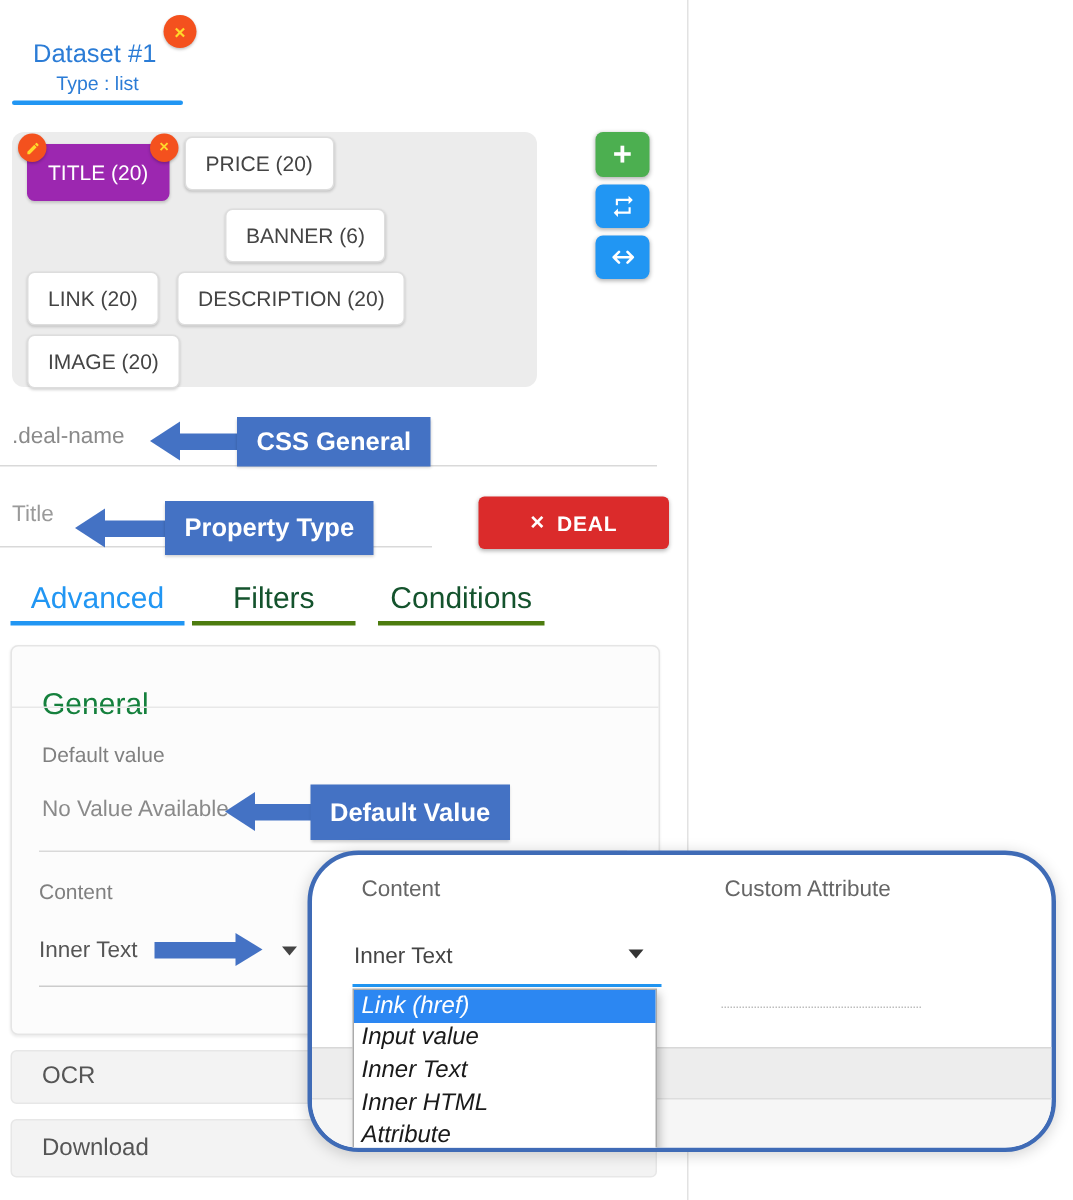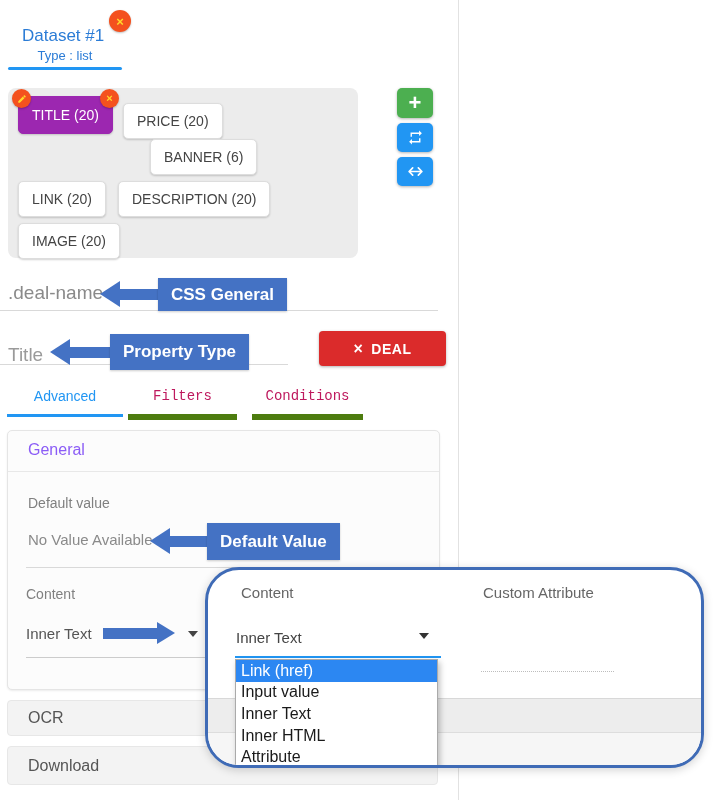--- a/index.html
+++ b/index.html
@@ -34,68 +34,68 @@
   .mini-badge.tr{right:-7px;top:-8px;}
 
   
   .act-btn{left:397px;width:36px;border:none;border-radius:5px;display:flex;align-items:center;
            justify-content:center;color:#fff;box-shadow:0 1px 3px rgba(0,0,0,.3);cursor:pointer;padding:0;}
   .btn-add{top:88px;height:30px;background:var(--green);font-size:22px;font-weight:700;line-height:1;}
   .btn-repeat{top:123px;height:29px;background:var(--accent);}
   .btn-harrow{top:157px;height:29px;background:var(--accent);}
 
   
-  .mat-text{font-size:19px;color:#8a8a8a;}
+  .mat-text{font-size:15px;color:#8a8a8a;}
   .underline{height:1px;background:#d9d9d9;}
 
   
   .ann-box{background:var(--ann);color:#fff;font-weight:700;font-size:17px;
            display:flex;align-items:center;padding:0 13px;box-shadow:0 1px 2px rgba(0,0,0,.2);white-space:nowrap;}
   .tri-left{width:0;height:0;border-top:13px solid transparent;border-bottom:13px solid transparent;
             border-right:20px solid var(--ann);}
   .tri-right{width:0;height:0;border-top:11px solid transparent;border-bottom:11px solid transparent;
              border-left:18px solid var(--ann);}
   .shaft{background:var(--ann);}
 
   
   .clear-btn{left:319px;top:331px;width:127px;height:35px;background:var(--red);border:none;border-radius:4px;
              color:#fff;font-weight:700;font-size:14px;letter-spacing:.5px;display:flex;align-items:center;
              justify-content:center;gap:8px;box-shadow:0 1px 3px rgba(0,0,0,.3);cursor:pointer;
              font-family:"Liberation Sans",sans-serif;}
   .clear-x{font-size:16px;line-height:1;}
 
   
-  .tab{height:26px;display:flex;align-items:flex-start;justify-content:center;font-size:14px;cursor:pointer;}
+  .tab{height:26px;display:flex;align-items:flex-start;justify-content:center;font-size:20px;cursor:pointer;}
   .tab.active{color:var(--accent);border-bottom:3px solid var(--accent);}
-  .tab.inactive{color:#be185d;border-bottom:6px solid #4d7c0f;font-family:Liberation Mono, monospace;}
+  .tab.inactive{color:#14532d;border-bottom:3px solid #4d7c0f;}
 
   
   .card{left:7px;top:430px;width:431px;height:258px;background:#fcfcfc;border:1px solid #e5e5e5;
         border-radius:5px;box-shadow:0 1px 2px rgba(0,0,0,.08);}
-  .card-h{position:absolute;left:20px;top:10px;font-size:16px;color:#8b5cf6;}
+  .card-h{position:absolute;left:20px;top:28px;font-size:20px;color:#15803d;}
   .card-div{position:absolute;left:0;top:40px;width:100%;height:1px;background:#e8e8e8;}
   .lbl{position:absolute;font-size:14px;color:#808080;}
   .val{position:absolute;font-size:15px;color:#8a8a8a;}
 
   
   .acc{left:7px;width:431px;background:#f3f3f3;border:1px solid #e7e7e7;border-radius:4px;
        display:flex;align-items:center;padding-left:20px;font-size:16px;color:#555;box-sizing:border-box;cursor:pointer;}
 
   
   .popup{left:205px;top:567px;width:499px;height:201px;background:#fff;border:3px solid var(--popup-border);
          border-radius:34px;box-shadow:0 2px 10px rgba(0,0,0,.18);z-index:5;overflow:hidden;box-sizing:border-box;}
   .band1{position:absolute;left:0;top:128px;width:100%;height:34px;background:#ededed;border-top:1px solid #d8d8d8;}
   .band2{position:absolute;left:0;top:162px;width:100%;height:39px;background:#f6f6f6;border-top:1px solid #dddddd;}
   .pop-lbl{position:absolute;font-size:15px;color:#666;}
   .pop-val{position:absolute;font-size:15px;color:#444;}
   .blue-line{position:absolute;left:27px;top:86px;width:206px;height:2px;background:var(--accent);}
   .dotted{position:absolute;left:273px;top:101px;width:133px;border-bottom:1px dotted #bdbdbd;}
   .dropdown{position:absolute;left:27px;top:89px;width:201px;height:108px;background:#fff;border:1px solid #aaa;
             box-shadow:2px 3px 6px rgba(0,0,0,.25);display:flex;flex-direction:column;z-index:6;}
-  .opt{flex:1;display:flex;align-items:center;padding-left:5px;font-size:16px;color:#1a1a1a;cursor:pointer;}
+  .opt{flex:1;display:flex;align-items:center;padding-left:5px;font-size:16px;color:#1a1a1a;cursor:pointer;font-style:italic;}
   .opt.selected{background:var(--hl);color:#fff;}
 
   .caret{width:0;height:0;border-left:5px solid transparent;border-right:5px solid transparent;
          border-top:6px solid #444;}
 </style>
 </head>
 <body>
 
 <div class="stage">
 
@@ -113,21 +113,21 @@
       <span>TITLE (20)</span>
       <span class="badge mini-badge tl">
           <svg viewBox="0 0 24 24" width="10" height="10">
             <path fill="#FFD92B" d="M3 17.25V21h3.75L17.8 9.94l-3.75-3.75L3 17.25zM20.7 7.04c.39-.39.39-1.02 0-1.41l-2.34-2.34a.996.996 0 0 0-1.41 0l-1.83 1.83 3.75 3.75 1.83-1.83z"></path>
           </svg>
         </span>
       <span class="badge mini-badge tr">
           <span>×</span>
         </span>
     </div>
-    <div class="chip" style="left:115px;top:15px;"><span>PRICE (20)</span></div>
+    <div class="chip" style="left:115px;top:3px;"><span>PRICE (20)</span></div>
     <div class="chip" style="left:142px;top:51px;"><span>BANNER (6)</span></div>
     <div class="chip" style="left:10px;top:93px;"><span>LINK (20)</span></div>
     <div class="chip" style="left:110px;top:93px;"><span>DESCRIPTION (20)</span></div>
     <div class="chip" style="left:10px;top:135px;"><span>IMAGE (20)</span></div>
   </div>
 
   <button class="abs act-btn btn-add">
       <span>+</span>
     </button>
   <button class="abs act-btn btn-repeat">
@@ -140,21 +140,21 @@
         <path d="M3 12h18M3 12l5-5M3 12l5 5M21 12l-5-5M21 12l-5 5" stroke="#fff" stroke-width="2.4" fill="none" stroke-linecap="round" stroke-linejoin="round"></path>
       </svg>
   </button>
 
   <div class="abs mat-text" style="left:8px;top:282px;">.deal-name</div>
   <div class="abs underline" style="left:0;top:310px;width:438px;"></div>
   <div class="abs tri-left" style="left:100px;top:281px;"></div>
   <div class="abs shaft" style="left:119px;top:289px;width:39px;height:11px;"></div>
   <div class="abs ann-box" style="left:158px;top:278px;height:33px;">CSS General</div>
 
-  <div class="abs mat-text" style="left:8px;top:344px;color:#9a9a9a;">Title</div>
+  <div class="abs mat-text" style="left:8px;top:334px;color:#9a9a9a;">Title</div>
   <div class="abs underline" style="left:0;top:364px;width:288px;"></div>
   <div class="abs tri-left" style="left:50px;top:339px;"></div>
   <div class="abs shaft" style="left:69px;top:347px;width:42px;height:11px;"></div>
   <div class="abs ann-box" style="left:110px;top:334px;height:36px;">Property Type</div>
 
   <button class="abs clear-btn">
     <span class="clear-x">×</span>
     <span>DEAL</span>
   </button>
 

